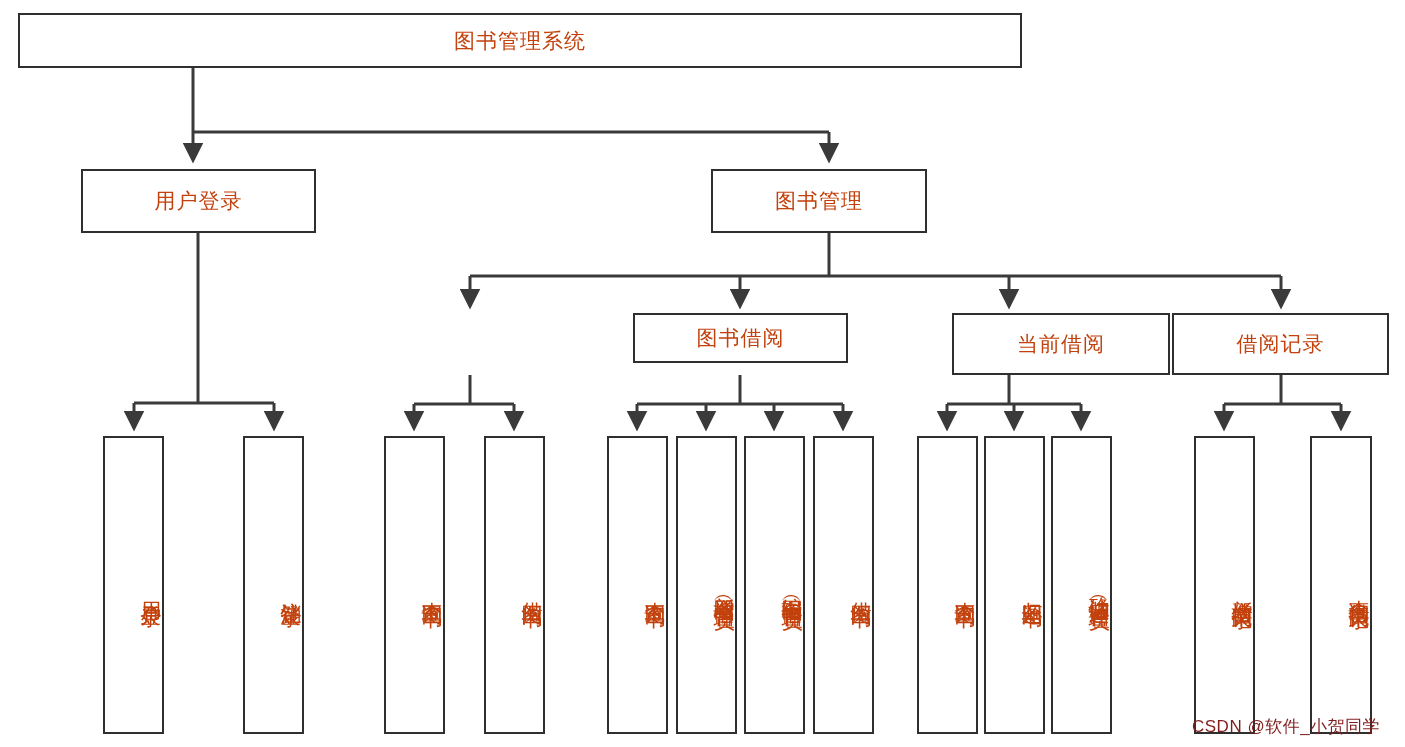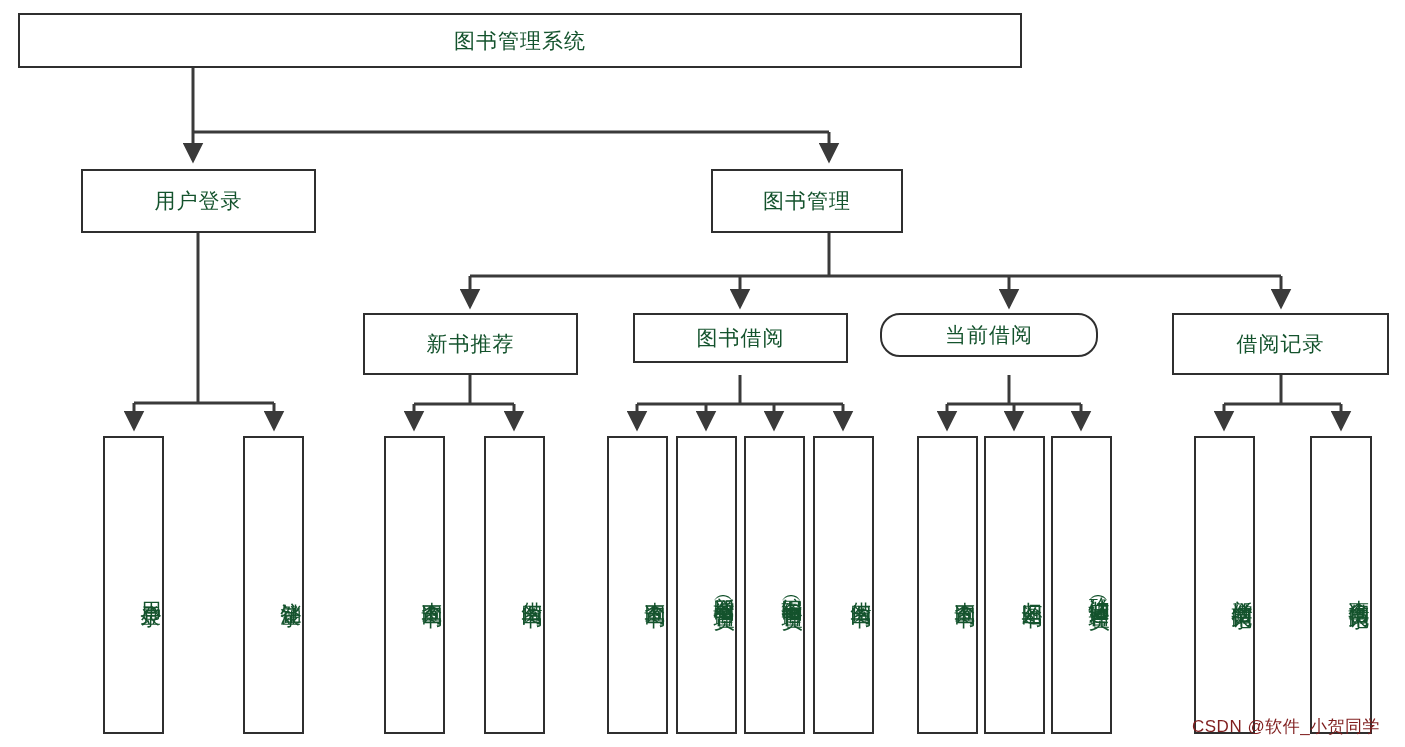--- a/index.html
+++ b/index.html
@@ -26,21 +26,21 @@
     pointer-events: none;
   }
   .node {
     position: absolute;
     box-sizing: border-box;
     background: #ffffff;
     border: 2px solid #2f2f2f;
     display: flex;
     align-items: center;
     justify-content: center;
-    color: #14532d;
+    color: #c2410c;
     text-align: right;
   }
   .node.horiz {
     font-size: 21px;
     letter-spacing: 1px;
   }
   .node.vert {
     writing-mode: vertical-rl;
     text-orientation: upright;
     font-size: 21px;
@@ -118,31 +118,28 @@
     </g>
   </svg>
 
   <div class="node horiz" style="left:18px; top:13px; width:1004px; height:55px;">
     <span>图书管理系统</span>
   </div>
 
   <div class="node horiz" style="left:81px; top:169px; width:235px; height:64px;">
     <span>用户登录</span>
   </div>
-  <div class="node horiz" style="left:711px; top:169px; width:192px; height:64px;">
+  <div class="node horiz" style="left:711px; top:169px; width:216px; height:64px;">
     <span>图书管理</span>
   </div>
 
-  <div class="node horiz" style="left:363px; top:313px; width:215px; height:62px;">
-    <span>新书推荐</span>
-  </div>
   <div class="node horiz" style="left:633px; top:313px; width:215px; height:50px;">
     <span>图书借阅</span>
   </div>
-  <div class="node horiz" style="left:880px; top:313px; width:218px; height:44px;border-radius:20px;">
+  <div class="node horiz" style="left:952px; top:313px; width:218px; height:62px;">
     <span>当前借阅</span>
   </div>
   <div class="node horiz" style="left:1172px; top:313px; width:217px; height:62px;">
     <span>借阅记录</span>
   </div>
 
   <div class="node vert" style="left:103px; top:436px; width:61px; height:298px;">
     <span class="vtext">用户登录</span>
   </div>
   <div class="node vert" style="left:243px; top:436px; width:61px; height:298px;">

